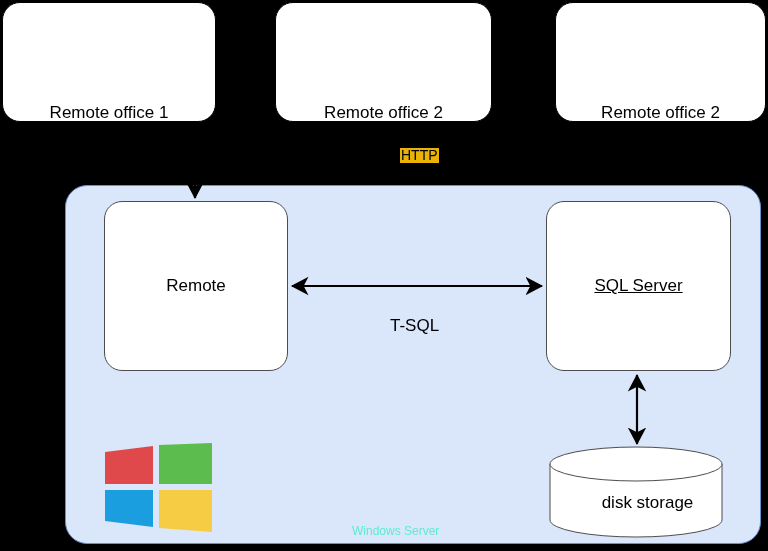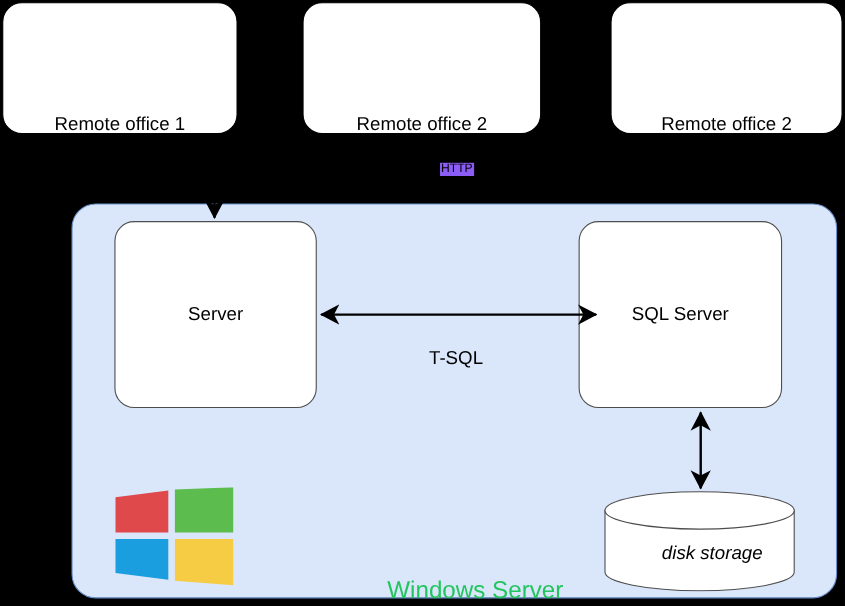--- a/index.html
+++ b/index.html
@@ -30,40 +30,40 @@
   .office-label {
     font-size: 17px;
     color: #000000;
     line-height: 1;
     white-space: nowrap;
   }
 
   
   .http-label {
     position: absolute;
-    background: #8b5cf6;
+    background: #eab308;
     color: #000000;
-    font-size: 11px;
+    font-size: 14px;
     line-height: 1.05;
     padding: 0 1px;
     white-space: nowrap;
   }
 
   
   .server-container {
     position: absolute;
     background: #dae6f9;
     border: 1px solid #6b8fc9;
     border-radius: 22px;
     box-sizing: border-box;
   }
   .server-label {
     position: absolute;
-    font-size: 22px;
-    color: #22c55e;
+    font-size: 12px;
+    color: #5eead4;
     white-space: nowrap;
   }
 
   
   .node-box {
     position: absolute;
     background: #ffffff;
     border: 1px solid #4d4d4d;
     border-radius: 18px;
     box-sizing: border-box;
@@ -131,28 +131,28 @@
   </div>
 
   <div class="office-box" style="left:555px; top:2px; width:211px; height:120px;">
     <span class="office-label">Remote office 2</span>
   </div>
 
   <div class="server-container" style="left:65px; top:185px; width:696px; height:359px;">
   </div>
 
   <div class="node-box" style="left:104px; top:201px; width:184px; height:170px;">
-    <span class="node-label">Server</span>
+    <span class="node-label">Remote</span>
   </div>
 
-  <div class="node-box" style="left:526px; top:201px; width:185px; height:170px;">
+  <div class="node-box" style="left:546px; top:201px; width:185px; height:170px;text-decoration:underline;">
     <span class="node-label">SQL Server</span>
   </div>
 
-  <div class="cylinder" style="left:549px; top:446px; width:197px; height:92px;font-style:italic;">
+  <div class="cylinder" style="left:549px; top:446px; width:197px; height:92px;">
     <svg width="174" height="92" viewBox="0 0 174 92">
       <path d="M1,18 L1,74 A86,17 0 0 0 173,74 L173,18 Z" fill="#ffffff" stroke="#4d4d4d" stroke-width="1"></path>
       <ellipse cx="87" cy="18" rx="86" ry="17" fill="#ffffff" stroke="#4d4d4d" stroke-width="1"></ellipse>
     </svg>
     <span class="cylinder-text" style="top:47px; left:0;">disk storage</span>
   </div>
 
   <div class="win-logo" style="left:103px; top:443px; width:111px; height:90px;">
     <svg width="111" height="90" viewBox="0 0 111 90">
       <polygon points="2,9 50,3 50,41 2,41" fill="#e0494c"></polygon>

